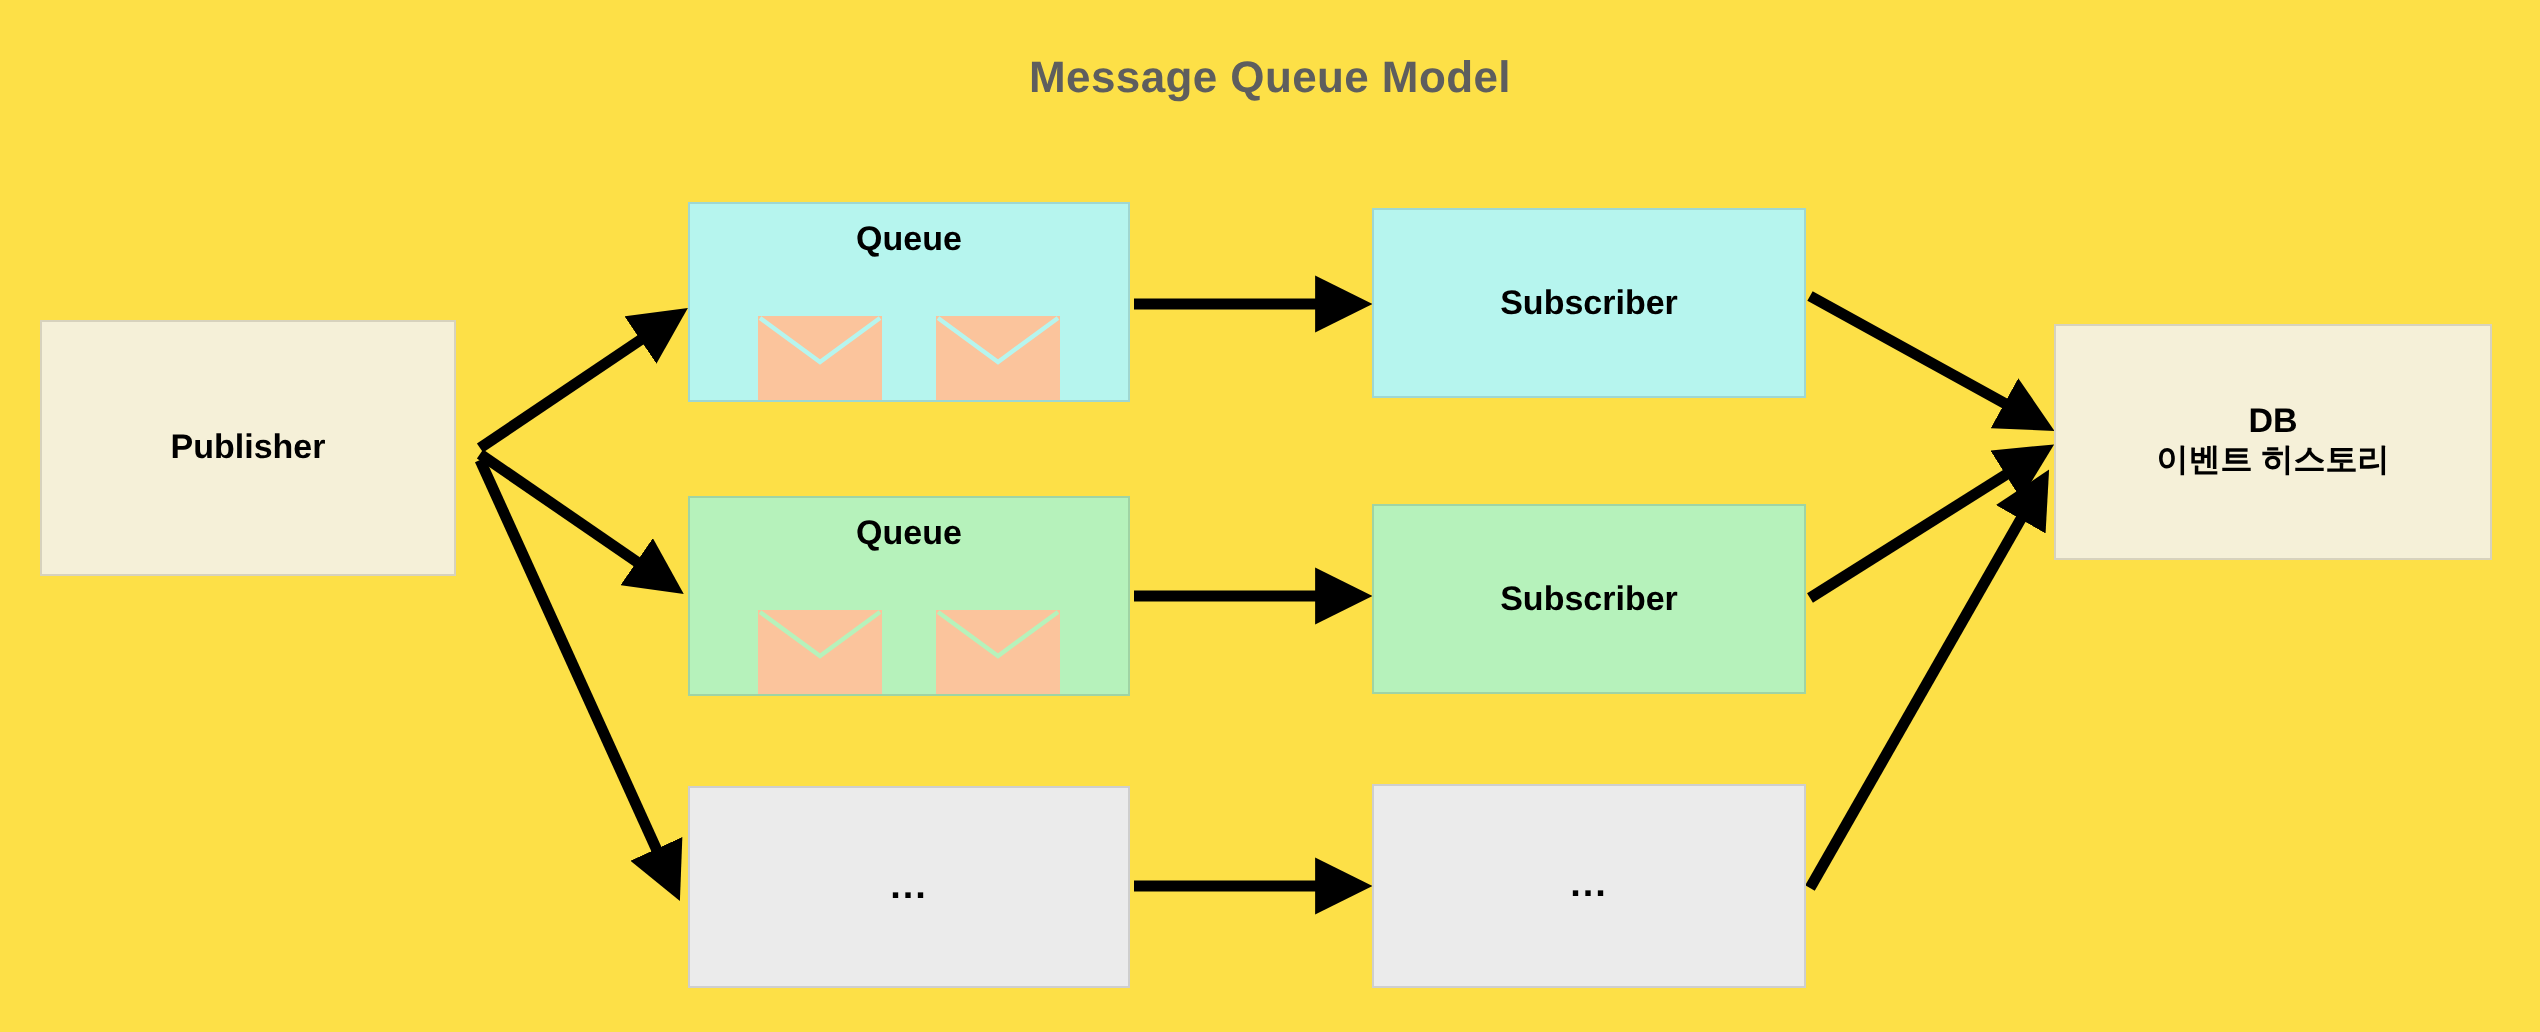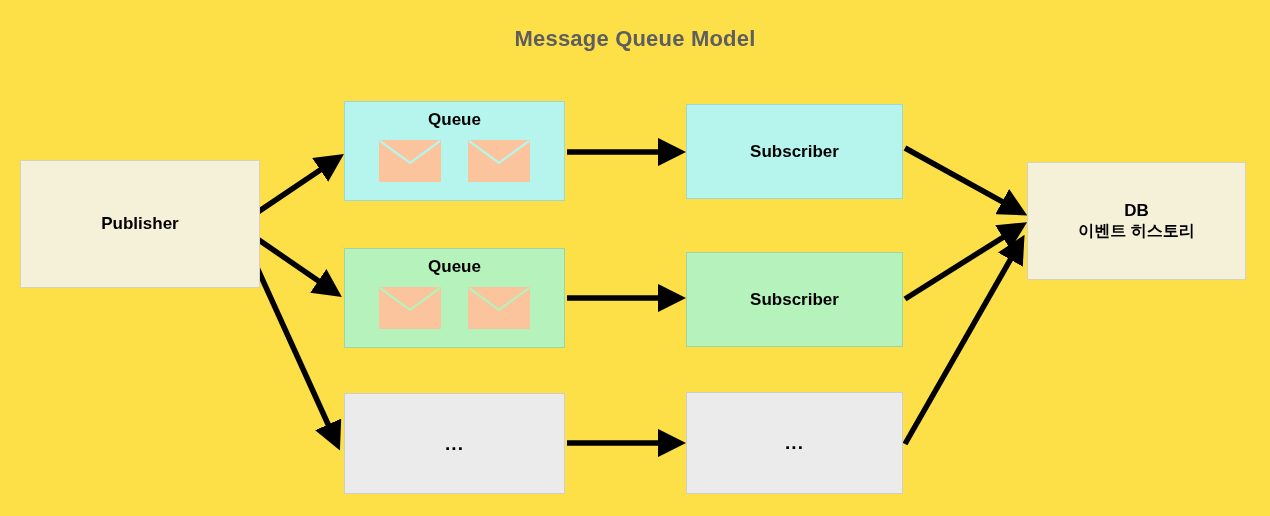--- a/index.html
+++ b/index.html
@@ -55,35 +55,35 @@
   .node-sublabel {
     font-size: 16px;
     font-weight: bold;
     line-height: 1.3;
     text-align: right;
   }
   
   #node-publisher {
     left: 20px;
     top: 160px;
-    width: 240px;
+    width: 208px;
     height: 128px;
     background: #f5f0d8;
   }
   
   #node-db {
     left: 1027px;
     top: 162px;
     width: 219px;
     height: 118px;
     background: #f5f0d8;
   }
   
   .queue-box {
-    justify-content: flex-start;
+    justify-content: space-between;
     padding-top: 8px;
   }
   #node-queue-1 {
     left: 344px;
     top: 101px;
     width: 221px;
     height: 100px;
     background: #b6f5ee;
   }
   #node-queue-2 {

